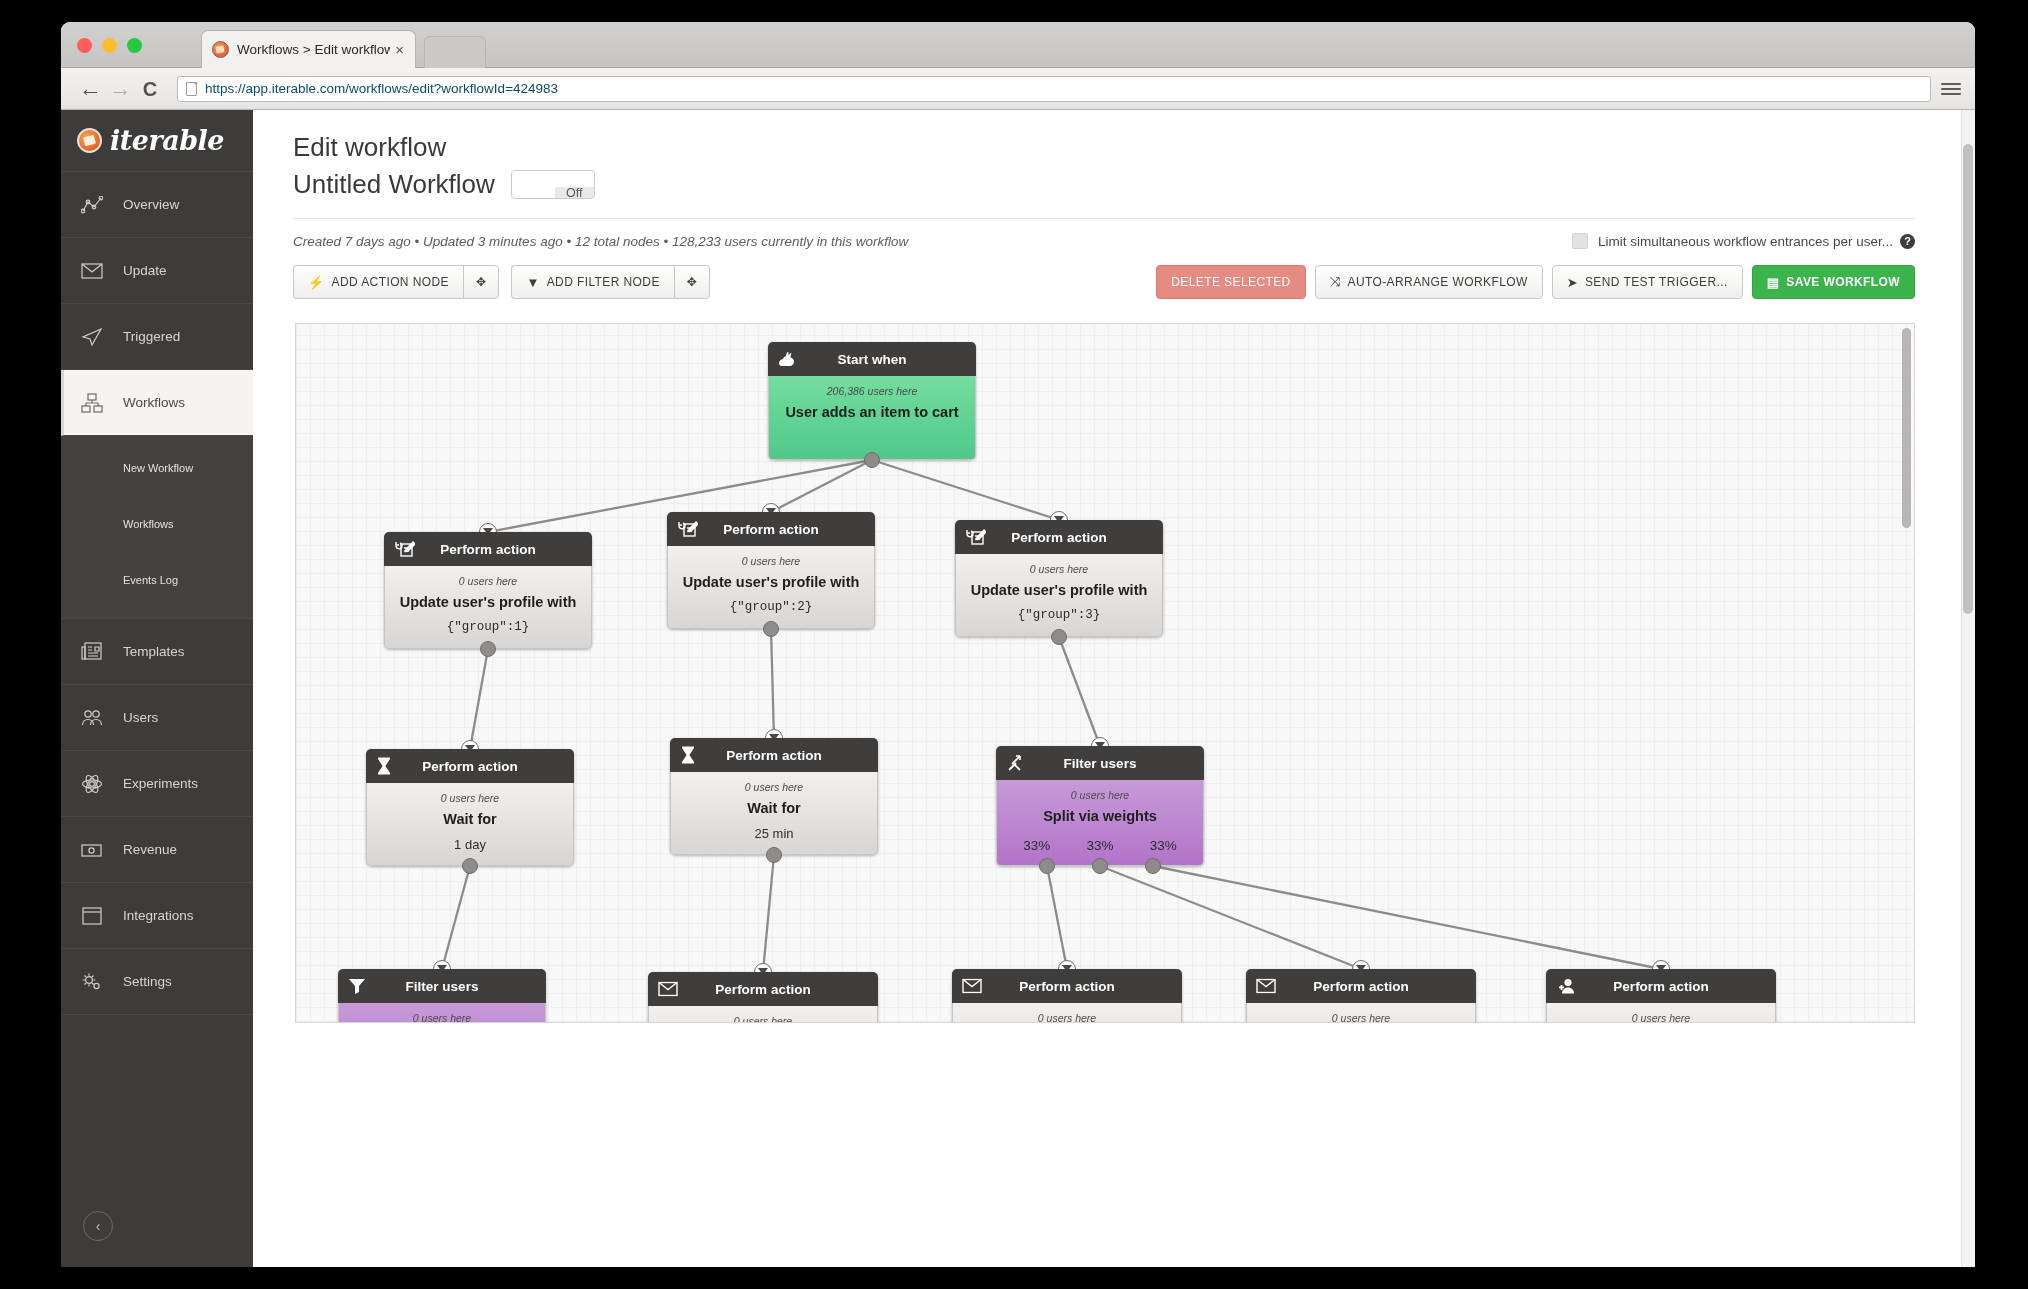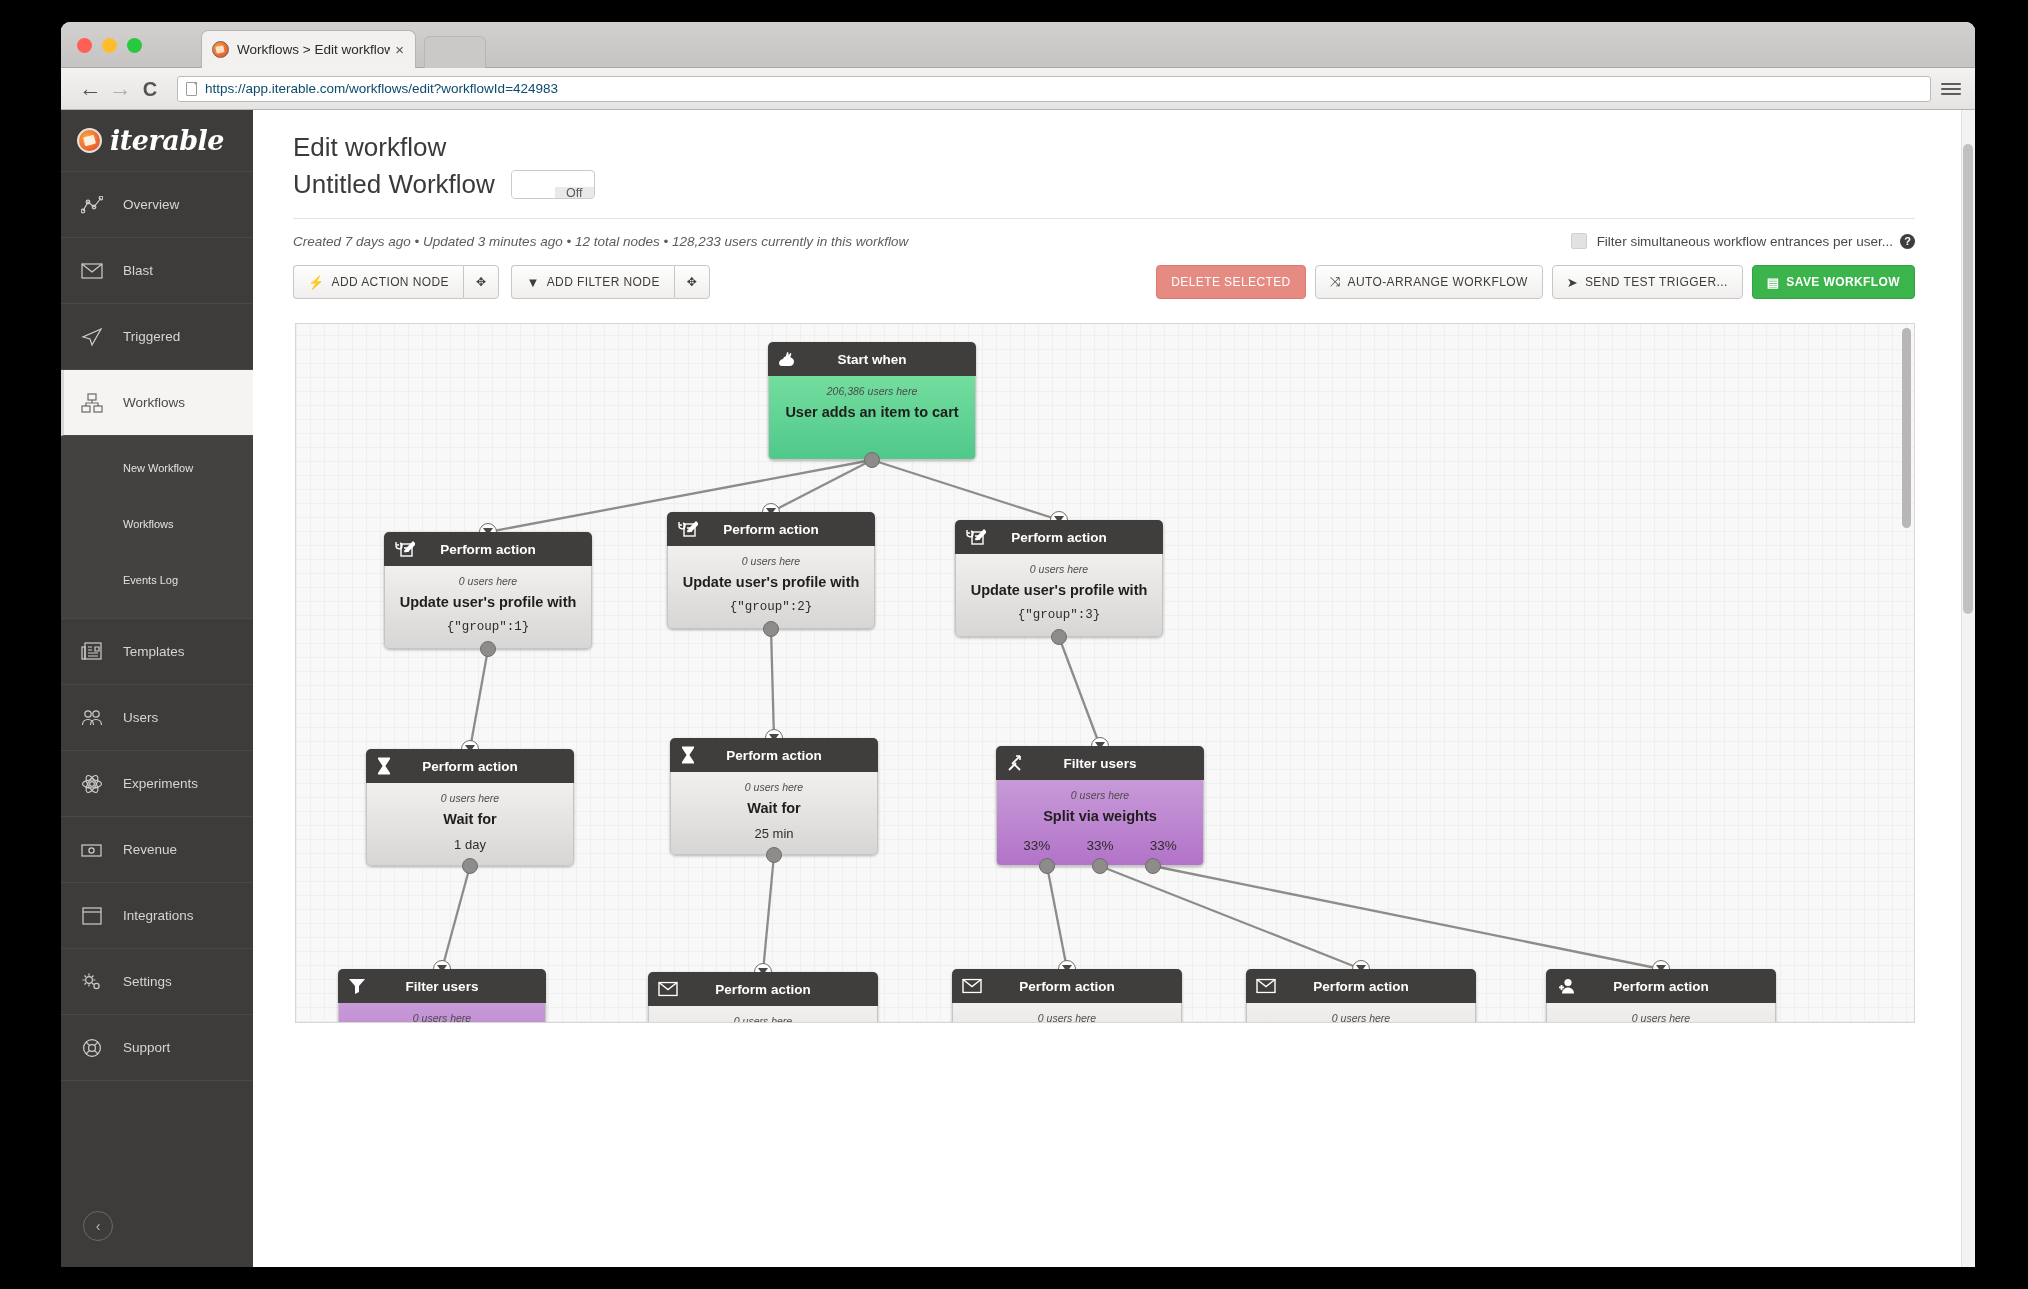--- a/index.html
+++ b/index.html
@@ -384,21 +384,21 @@
         <span class="lbl">Overview</span>
       </div>
 
       <div class="nav-item">
         <span class="ico">
           <svg width="22" height="16" viewBox="0 0 22 16" fill="none" stroke="currentColor" stroke-width="1.2">
             <rect x="1" y="1" width="20" height="14"></rect>
                 <polyline points="1,1 11,9 21,1"></polyline>
           </svg>
         </span>
-        <span class="lbl">Blast</span>
+        <span class="lbl">Update</span>
       </div>
 
       <div class="nav-item">
         <span class="ico">
           <svg width="22" height="20" viewBox="0 0 22 20" fill="none" stroke="currentColor" stroke-width="1.2">
             <polygon points="20,2 2,10 9,12 11,18"></polygon>
           </svg>
         </span>
         <span class="lbl">Triggered</span>
       </div>
@@ -486,30 +486,20 @@
         <span class="ico">
           <svg width="22" height="20" viewBox="0 0 22 20" fill="none" stroke="currentColor" stroke-width="1.2">
             <circle cx="8" cy="8" r="3.4"></circle>
                 <circle cx="15.5" cy="14" r="2.6"></circle>
             <path d="M8 1.6v2.2M8 12.2v2.2M1.6 8h2.2M12.2 8h2.2M3.5 3.5l1.5 1.5M11 11l1.5 1.5M12.5 3.5 11 5M5 11l-1.5 1.5"></path>
           </svg>
         </span>
         <span class="lbl">Settings</span>
       </div>
 
-      <div class="nav-item">
-        <span class="ico">
-          <svg width="22" height="20" viewBox="0 0 22 20" fill="none" stroke="currentColor" stroke-width="1.2">
-            <circle cx="11" cy="10" r="8.4"></circle>
-                <circle cx="11" cy="10" r="3.4"></circle>
-            <path d="M5 4l3.6 3.6M17 4l-3.6 3.6M5 16l3.6-3.6M17 16l-3.6-3.6"></path>
-          </svg>
-        </span>
-        <span class="lbl">Support</span>
-      </div>
 
       <div id="collapse-btn">
         <span>‹</span>
       </div>
     </div>
 
     <div id="main">
       <div id="page-scroll-track">
         <div id="page-scrollbar"></div>
       </div>
@@ -524,21 +514,21 @@
             <div class="lbl">Off</div>
           </div>
         </div>
 
         <div id="meta-sep"></div>
 
         <div id="meta-row">
           <div id="meta-text">Created 7 days ago • Updated 3 minutes ago • 12 total nodes • 128,233 users currently in this workflow</div>
           <div id="limit-box">
             <span id="limit-check"></span>
-            <span>Filter simultaneous workflow entrances per user...</span>
+            <span>Limit simultaneous workflow entrances per user...</span>
             <span class="help-icon">?</span>
           </div>
         </div>
 
         <div id="toolbar">
           <div class="btn-group">
             <div class="split">
               <div class="btn">
                 <span class="gl">⚡</span>
                 <span>ADD ACTION NODE</span>

